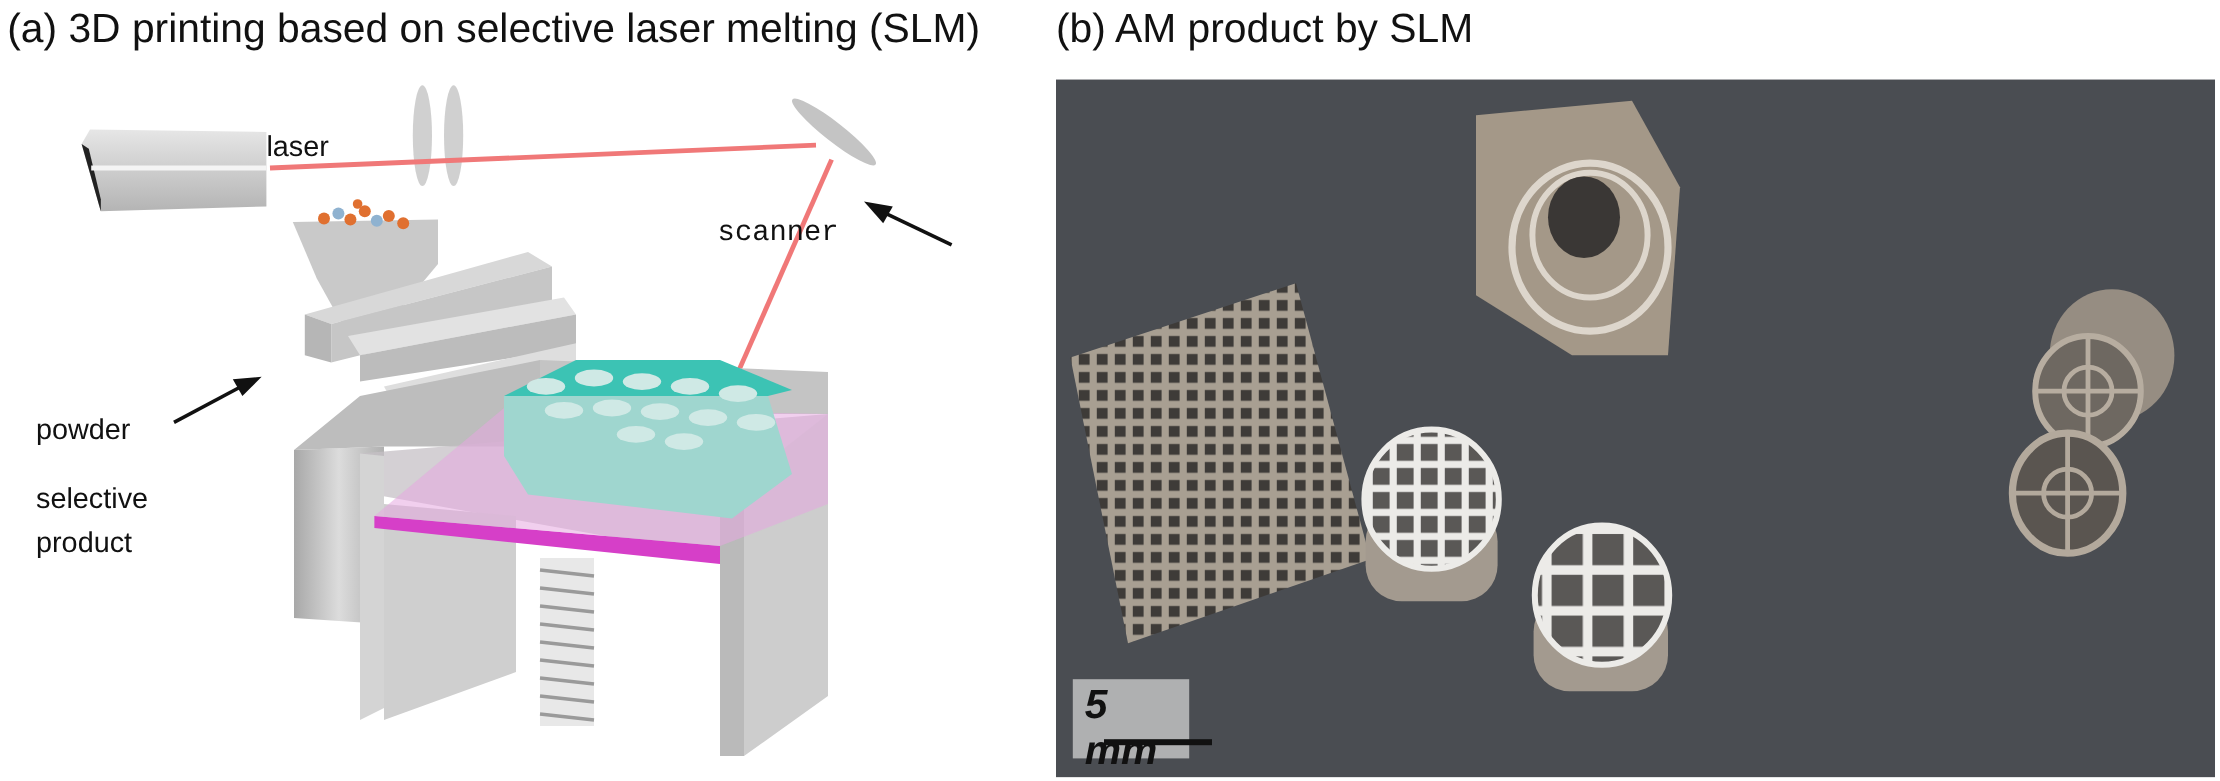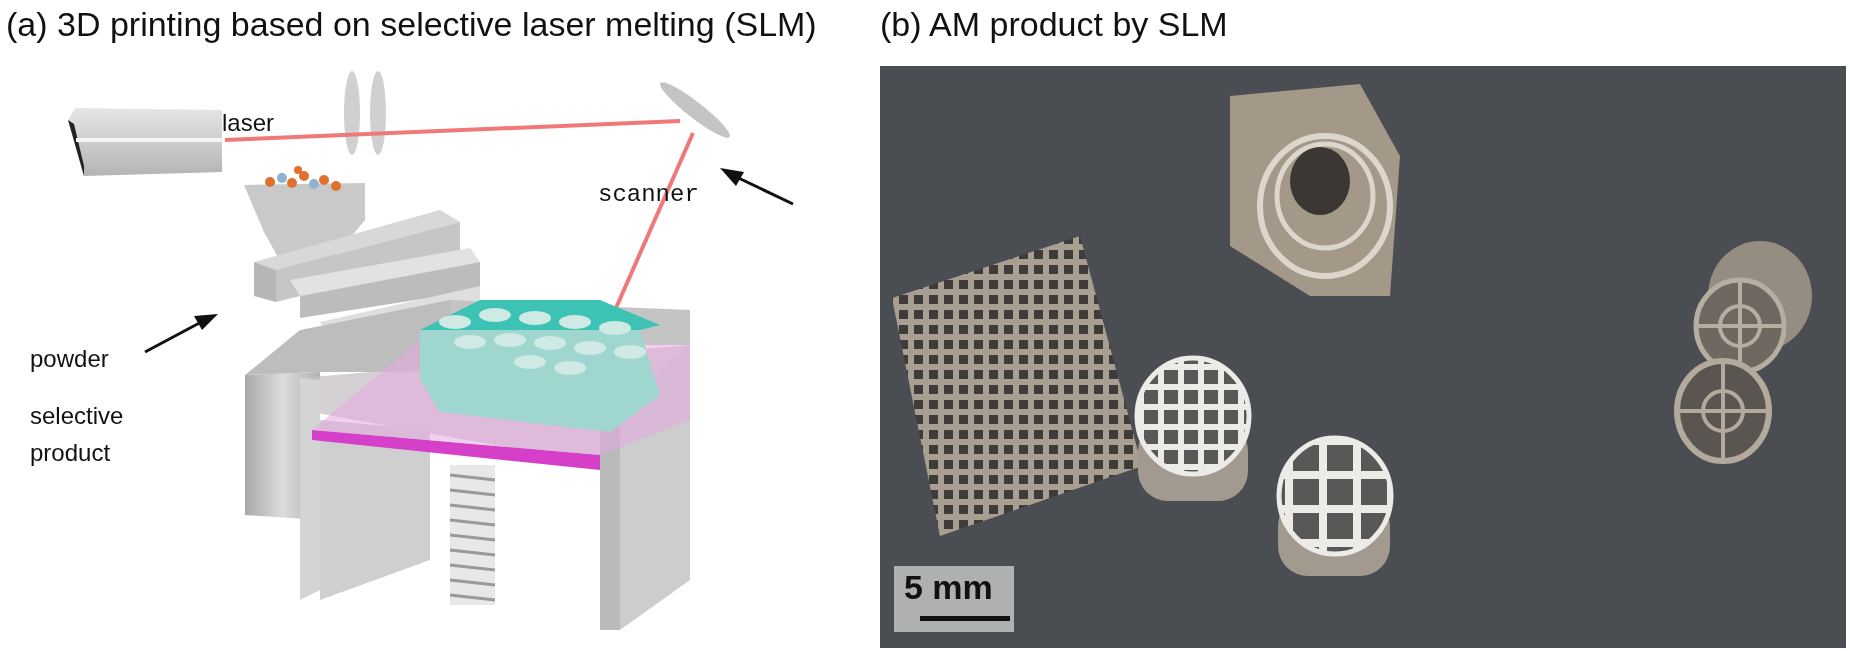--- a/index.html
+++ b/index.html
@@ -3,21 +3,21 @@
 <meta charset="utf-8">
 <style>
   html, body { margin:0; padding:0; background:#ffffff; }
   body { width:1850px; height:651px; position:relative; overflow:hidden; font-family:"Liberation Sans", sans-serif; color:#111; }
   .title { position:absolute; top:4px; font-size:34px; line-height:40px; white-space:nowrap; }
   #title-a { left:6px; }
   #title-b { left:880px; }
   .label { position:absolute; font-size:24px; line-height:38px; color:#111; white-space:nowrap; }
   svg { position:absolute; left:0; top:0; }
   .photo { position:absolute; left:880px; top:66px; width:966px; height:582px; overflow:hidden; }
-  .scalebox { position:absolute; left:894px; top:566px; width:120px; height:66px; background:rgba(210,210,210,0.75); }
+  .scalebox { position:absolute; left:894px; top:566px; width:97px; height:66px; background:rgba(210,210,210,0.75);font-style:italic; }
   .scaletext { position:absolute; left:10px; top:2px; font-size:34px; font-weight:bold; color:#111; }
   .scalebar { position:absolute; left:26px; top:50px; width:90px; height:5px; background:#111; }
 </style>
 </head>
 <body>
 
 <div id="title-a" class="title">(a) 3D printing based on selective laser melting (SLM)</div>
 <div id="title-b" class="title">(b) AM product by SLM</div>
 
 <svg width="880" height="651">

